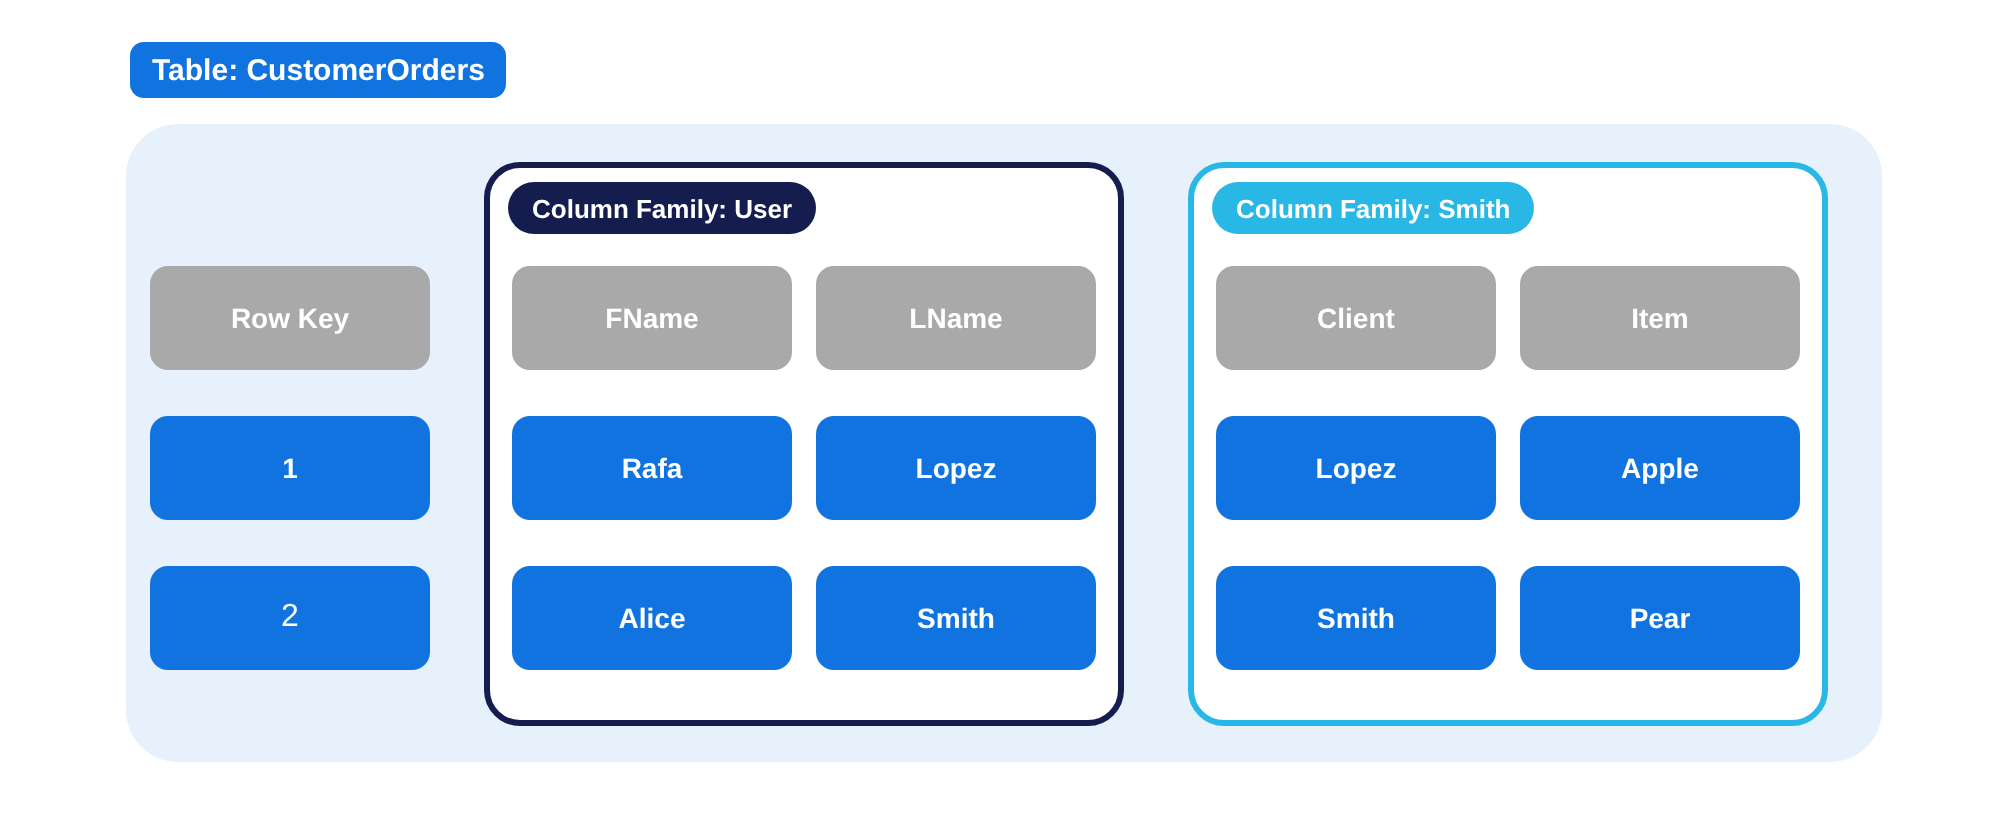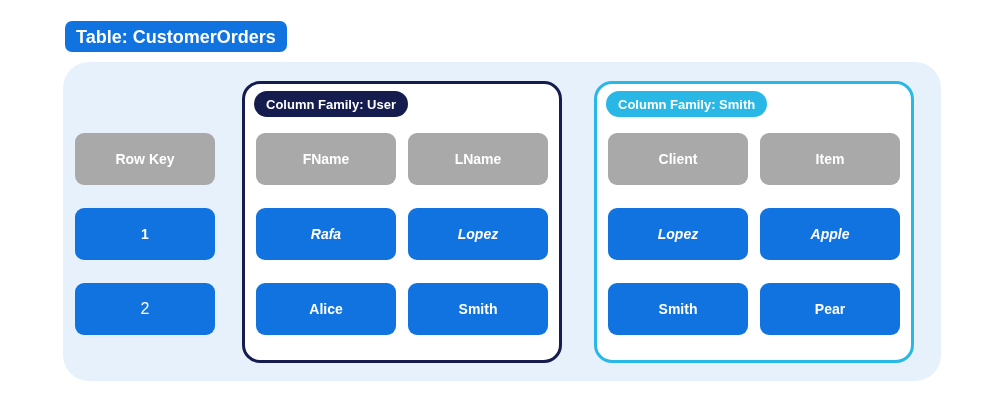--- a/index.html
+++ b/index.html
@@ -14,21 +14,21 @@
     overflow: hidden;
   }
 
   .table-badge {
     position: absolute;
     left: 65px;
     top: 21px;
     background: var(--accent-blue);
     color: var(--cell-text);
     font-weight: bold;
-    font-size: 18px;
+    font-size: 15px;
     line-height: 1;
     padding: 7px 11px 6px 11px;
     border-radius: 7px;
     white-space: nowrap;
   }
 
   .outer-container {
     position: absolute;
     left: 63px;
     top: 62px;
@@ -87,21 +87,21 @@
     border-radius: 13px;
     white-space: nowrap;
   }
   .family.user   .family-badge { background: var(--navy); }
   .family.orders .family-badge { background: var(--cyan); }
 
   
   .family .col0 { left: 11px; }
   .family .col1 { left: 163px; }
   .family .frow0 { top: 49px; }
-  .family .frow1 { top: 124px; font-style: italic; }
+  .family .frow1 { top: 124px; }
   .family .frow2 { top: 199px; }
 </style>
 </head>
 <body>
 
 <div class="stage">
 
   <div class="table-badge">Table: CustomerOrders</div>
 
   <div class="outer-container"></div>

